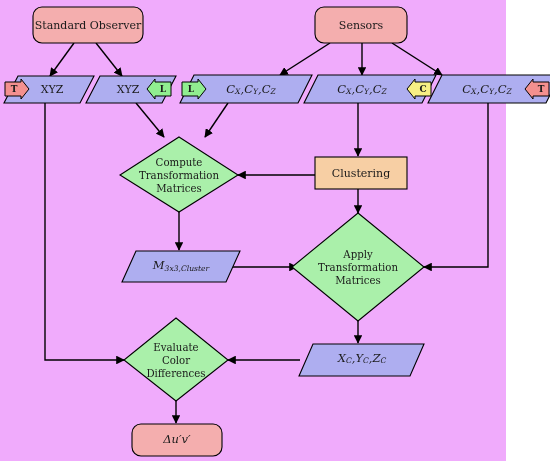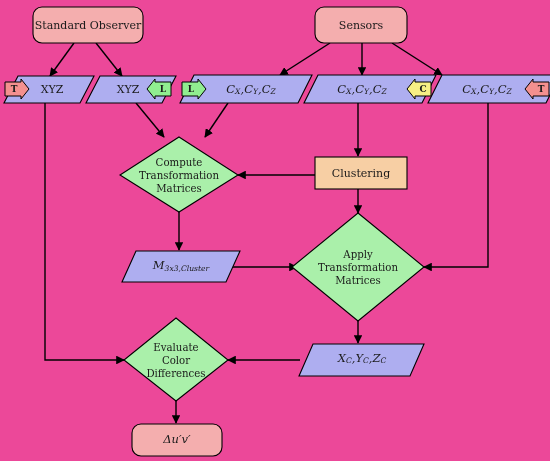--- a/index.html
+++ b/index.html
@@ -8,23 +8,23 @@
     background: #ffffff;
   }
   body {
     width: 550px;
     height: 461px;
     font-family: "DejaVu Serif", serif;
     overflow: hidden;
   }
   #diagram-root {
     position: relative;
-    width: 550px;
+    width: 506px;
     height: 461px;
-    background: #ec4899;
+    background: #f0abfc;
   }
   svg#flowchart {
     display: block;
     width: 550px;
     height: 461px;
   }
   .node-shape {
     stroke: #000000;
     stroke-width: 1.1;
   }

